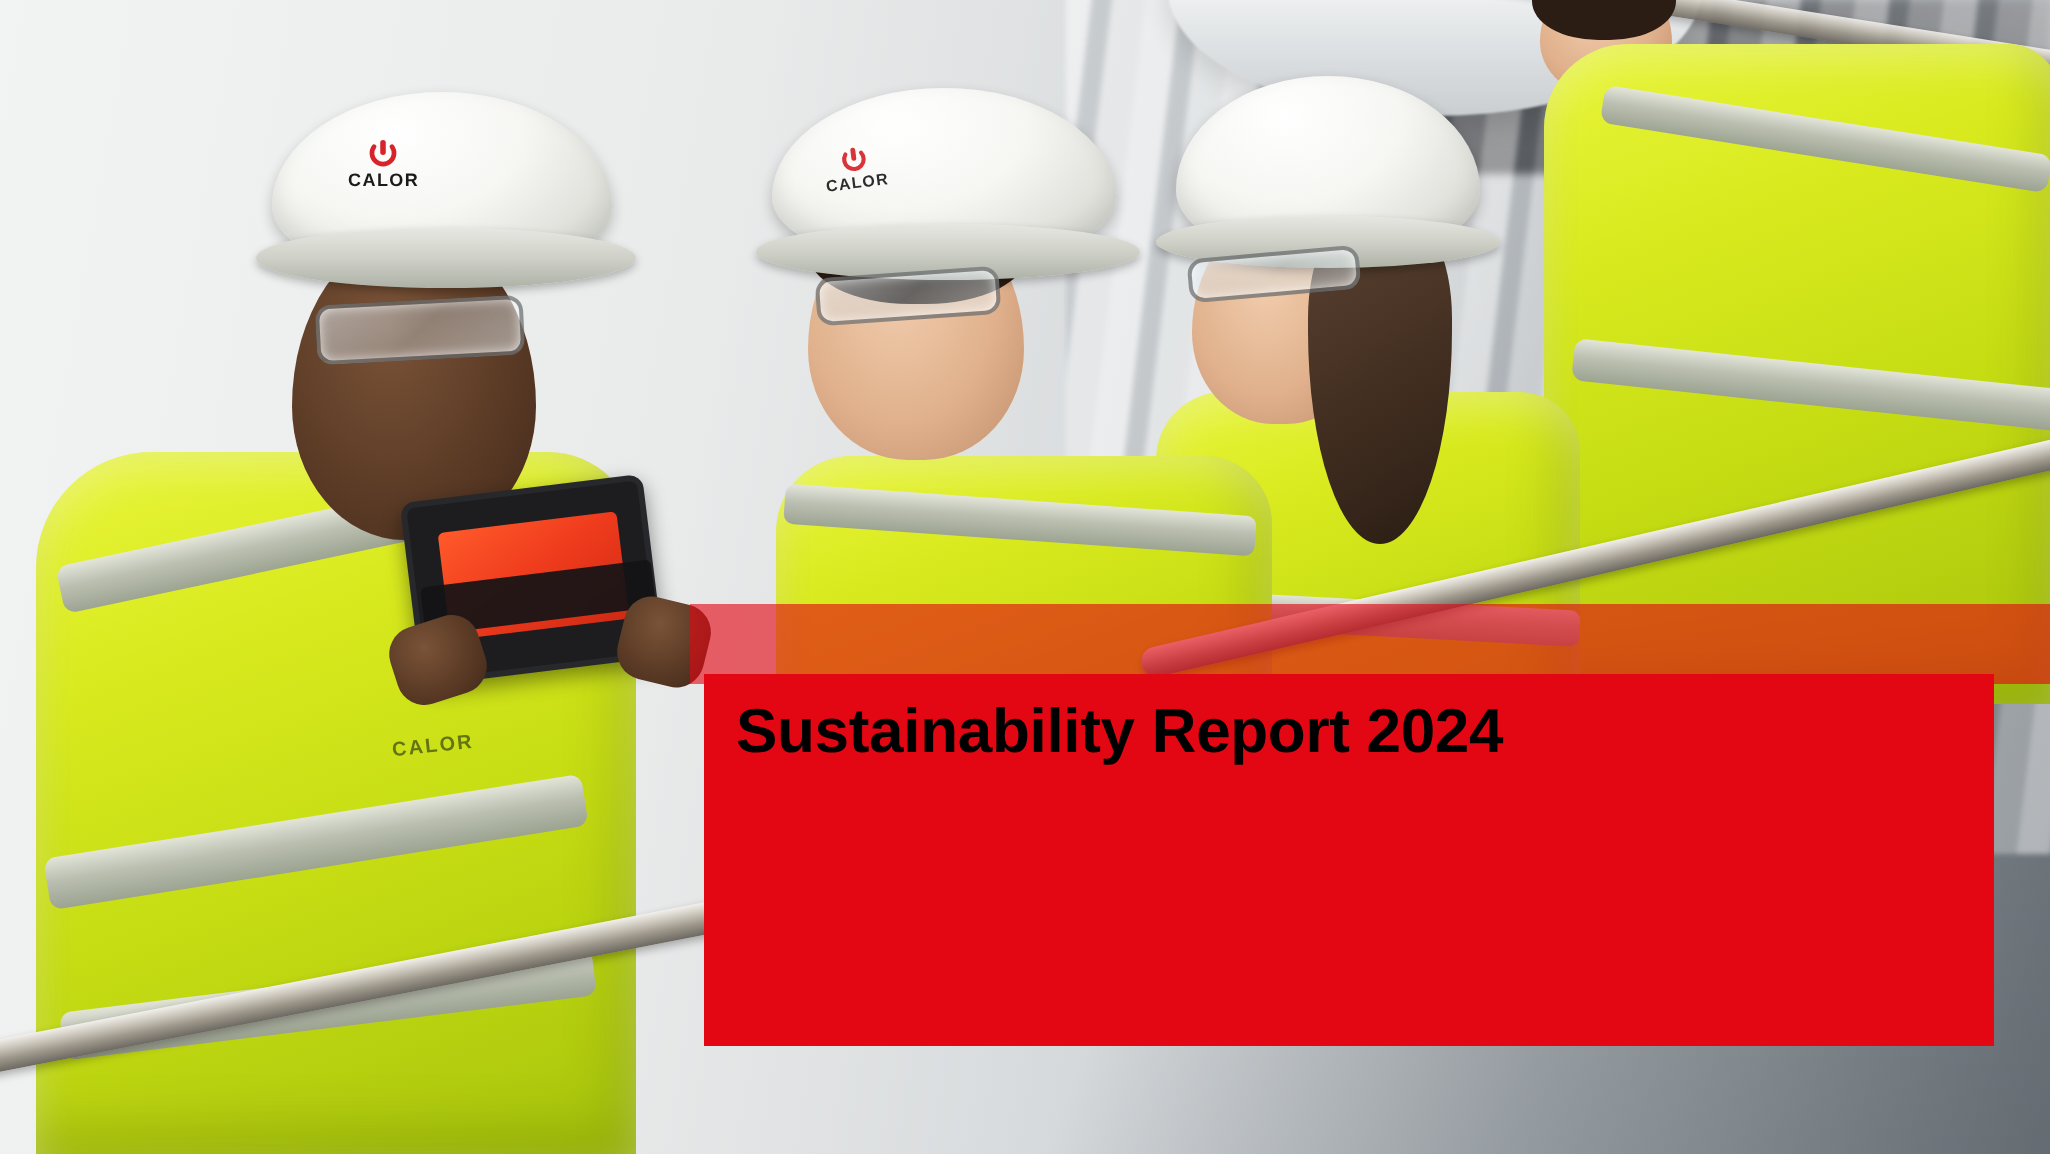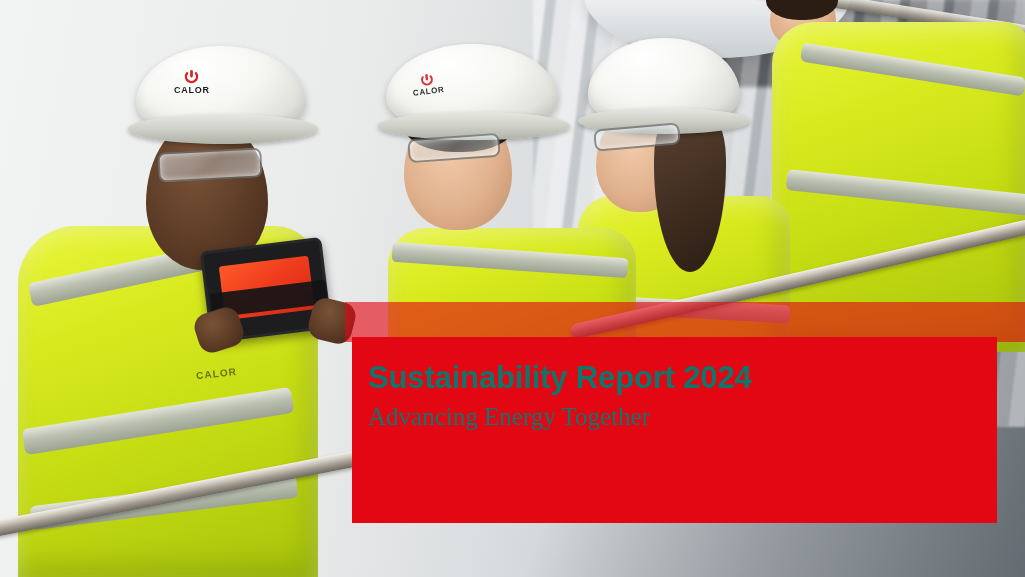--- a/index.html
+++ b/index.html
@@ -159,22 +159,22 @@
     position:absolute;
     left:345px; top:302px; width:680px; height:40px;
     background:rgba(227,6,19,.62);
   }
   .red-band {
     position:absolute;
     left:352px; top:337px; width:645px; height:186px;
     background:#E30613;
   }
   .band-text {
-    position:absolute; left:368px; top:360px; width:600px;
-    color:#0f766e;
+    position:absolute; left:368px; top:348px; width:600px;
+    color:#000000;
   }
   .band-title {
     font-family:"Liberation Sans", sans-serif;
     font-weight:700;
     font-size:31px;
     line-height:1.14;
     letter-spacing:-.005em;
     white-space:nowrap;
   }
   .band-subtitle {
@@ -300,17 +300,16 @@
     <div class="rail rail-b"></div>
     <div class="rail rail-a"></div>
   </div>
 
   <div class="red-wash"></div>
 
   <div class="red-band"></div>
 
   <div class="band-text">
     <div class="band-title">Sustainability Report 2024</div>
-    <div class="band-subtitle">Advancing Energy Together</div>
   </div>
 
 
 </div>
 
 </body></html>

